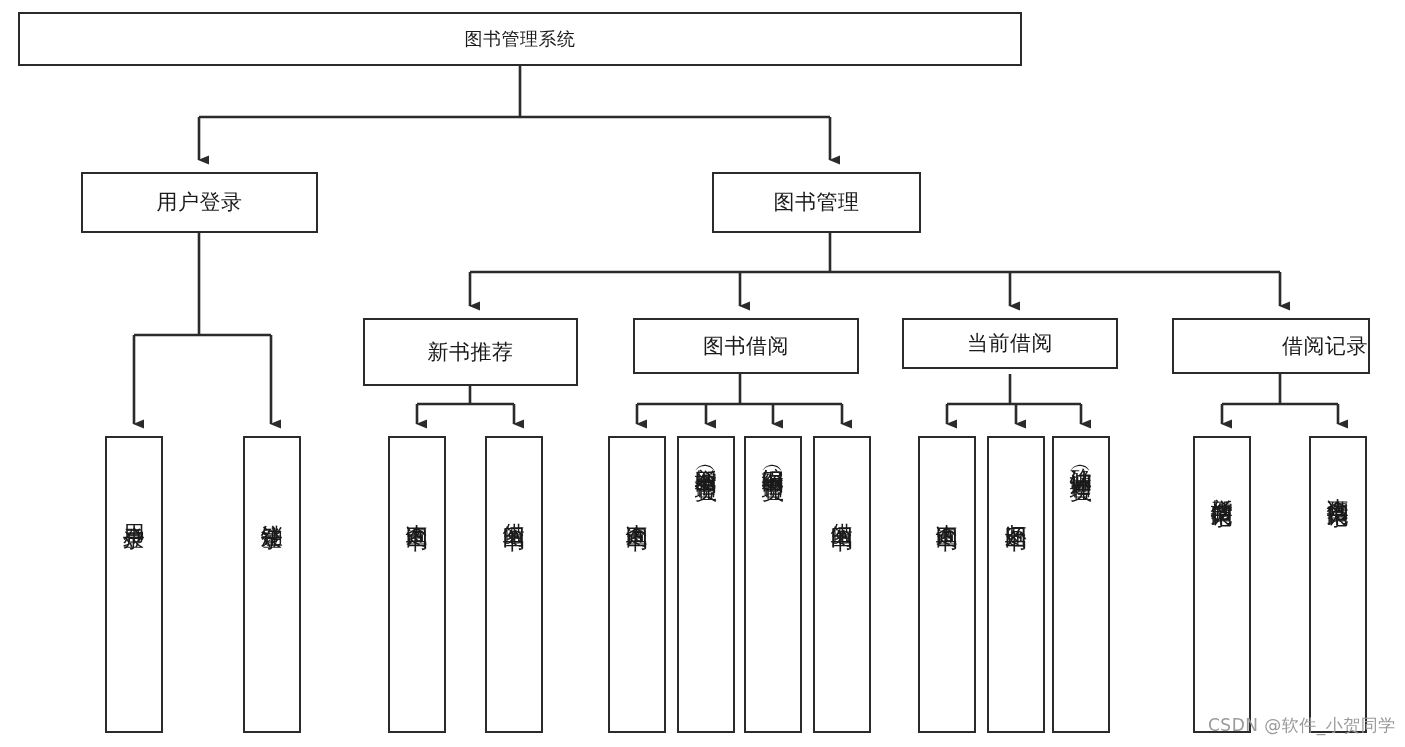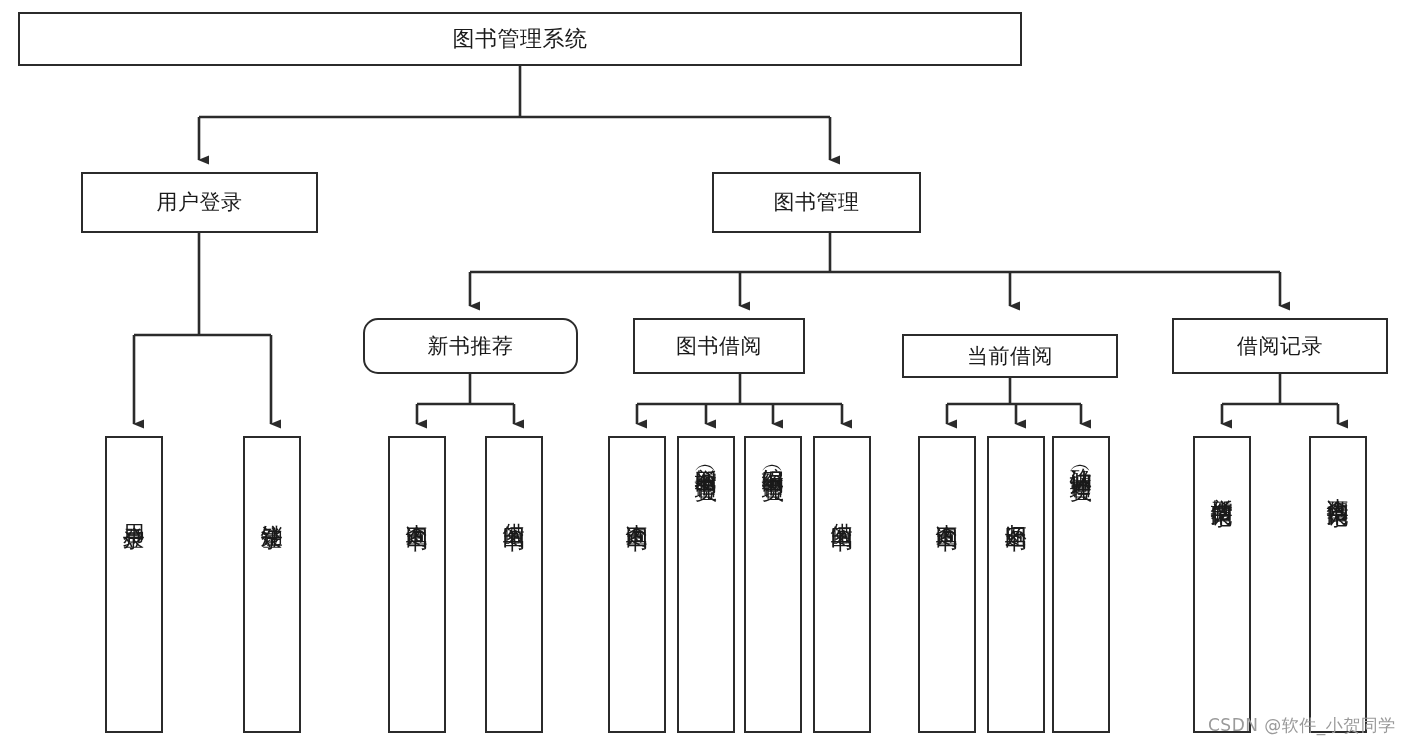--- a/index.html
+++ b/index.html
@@ -40,21 +40,21 @@
     text-align: center;
     line-height: 1.18;
     letter-spacing: 0.5px;
   }
   
   .node.horiz .node-label {
     writing-mode: horizontal-tb;
     font-size: 21px;
   }
   .node.root .node-label {
-    font-size: 22px;
+    font-size: 18px;
   }
   
   .node.vert {
     align-items: flex-start;
     justify-content: center;
     padding-top: 14px;
   }
   .node.vert .node-label {
     writing-mode: vertical-rl;
     text-orientation: upright;
@@ -135,33 +135,33 @@
   </div>
 
   <div class="node horiz" style="left:81px; top:172px; width:237px; height:61px;">
     <span class="node-label">用户登录</span>
   </div>
 
   <div class="node horiz" style="left:712px; top:172px; width:209px; height:61px;">
     <span class="node-label">图书管理</span>
   </div>
 
-  <div class="node horiz" style="left:363px; top:318px; width:215px; height:56px;border-radius:15px;">
+  <div class="node horiz" style="left:363px; top:318px; width:215px; height:68px;">
     <span class="node-label">新书推荐</span>
   </div>
 
-  <div class="node horiz" style="left:633px; top:318px; width:172px; height:56px;">
+  <div class="node horiz" style="left:633px; top:318px; width:226px; height:56px;">
     <span class="node-label">图书借阅</span>
   </div>
 
-  <div class="node horiz" style="left:902px; top:334px; width:216px; height:44px;">
+  <div class="node horiz" style="left:902px; top:318px; width:216px; height:51px;">
     <span class="node-label">当前借阅</span>
   </div>
 
-  <div class="node horiz" style="left:1172px; top:318px; width:216px; height:56px;">
+  <div class="node horiz" style="left:1172px; top:318px; width:198px; height:56px;justify-content:flex-end;">
     <span class="node-label">借阅记录</span>
   </div>
 
   <div class="node vert" style="left:105px; top:436px; width:58px; height:297px; padding-top:68px;">
     <span class="node-label">用户登录</span>
   </div>
 
   <div class="node vert" style="left:243px; top:436px; width:58px; height:297px; padding-top:68px;">
     <span class="node-label">注销登录</span>
   </div>

